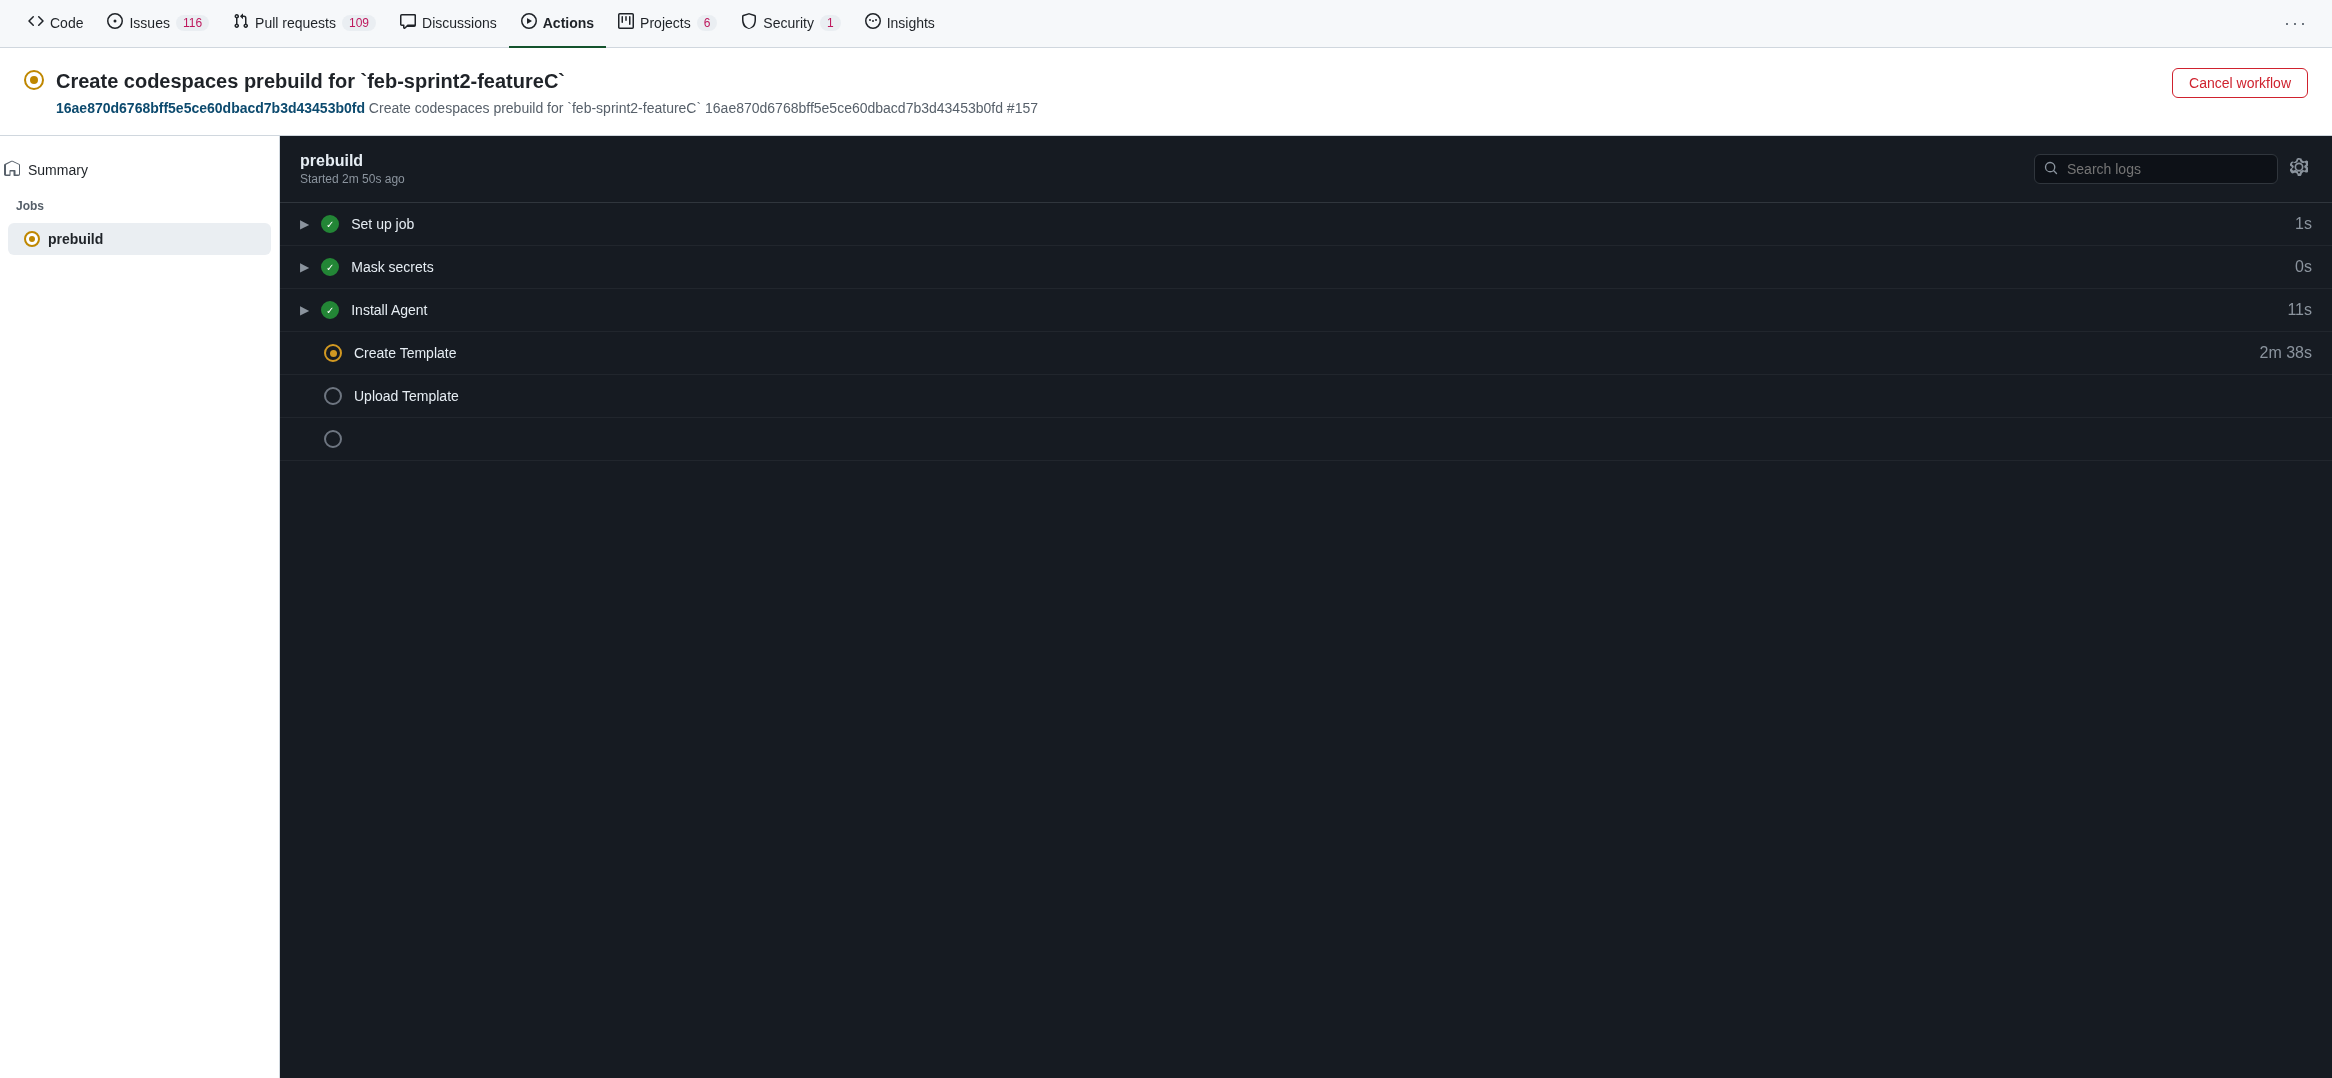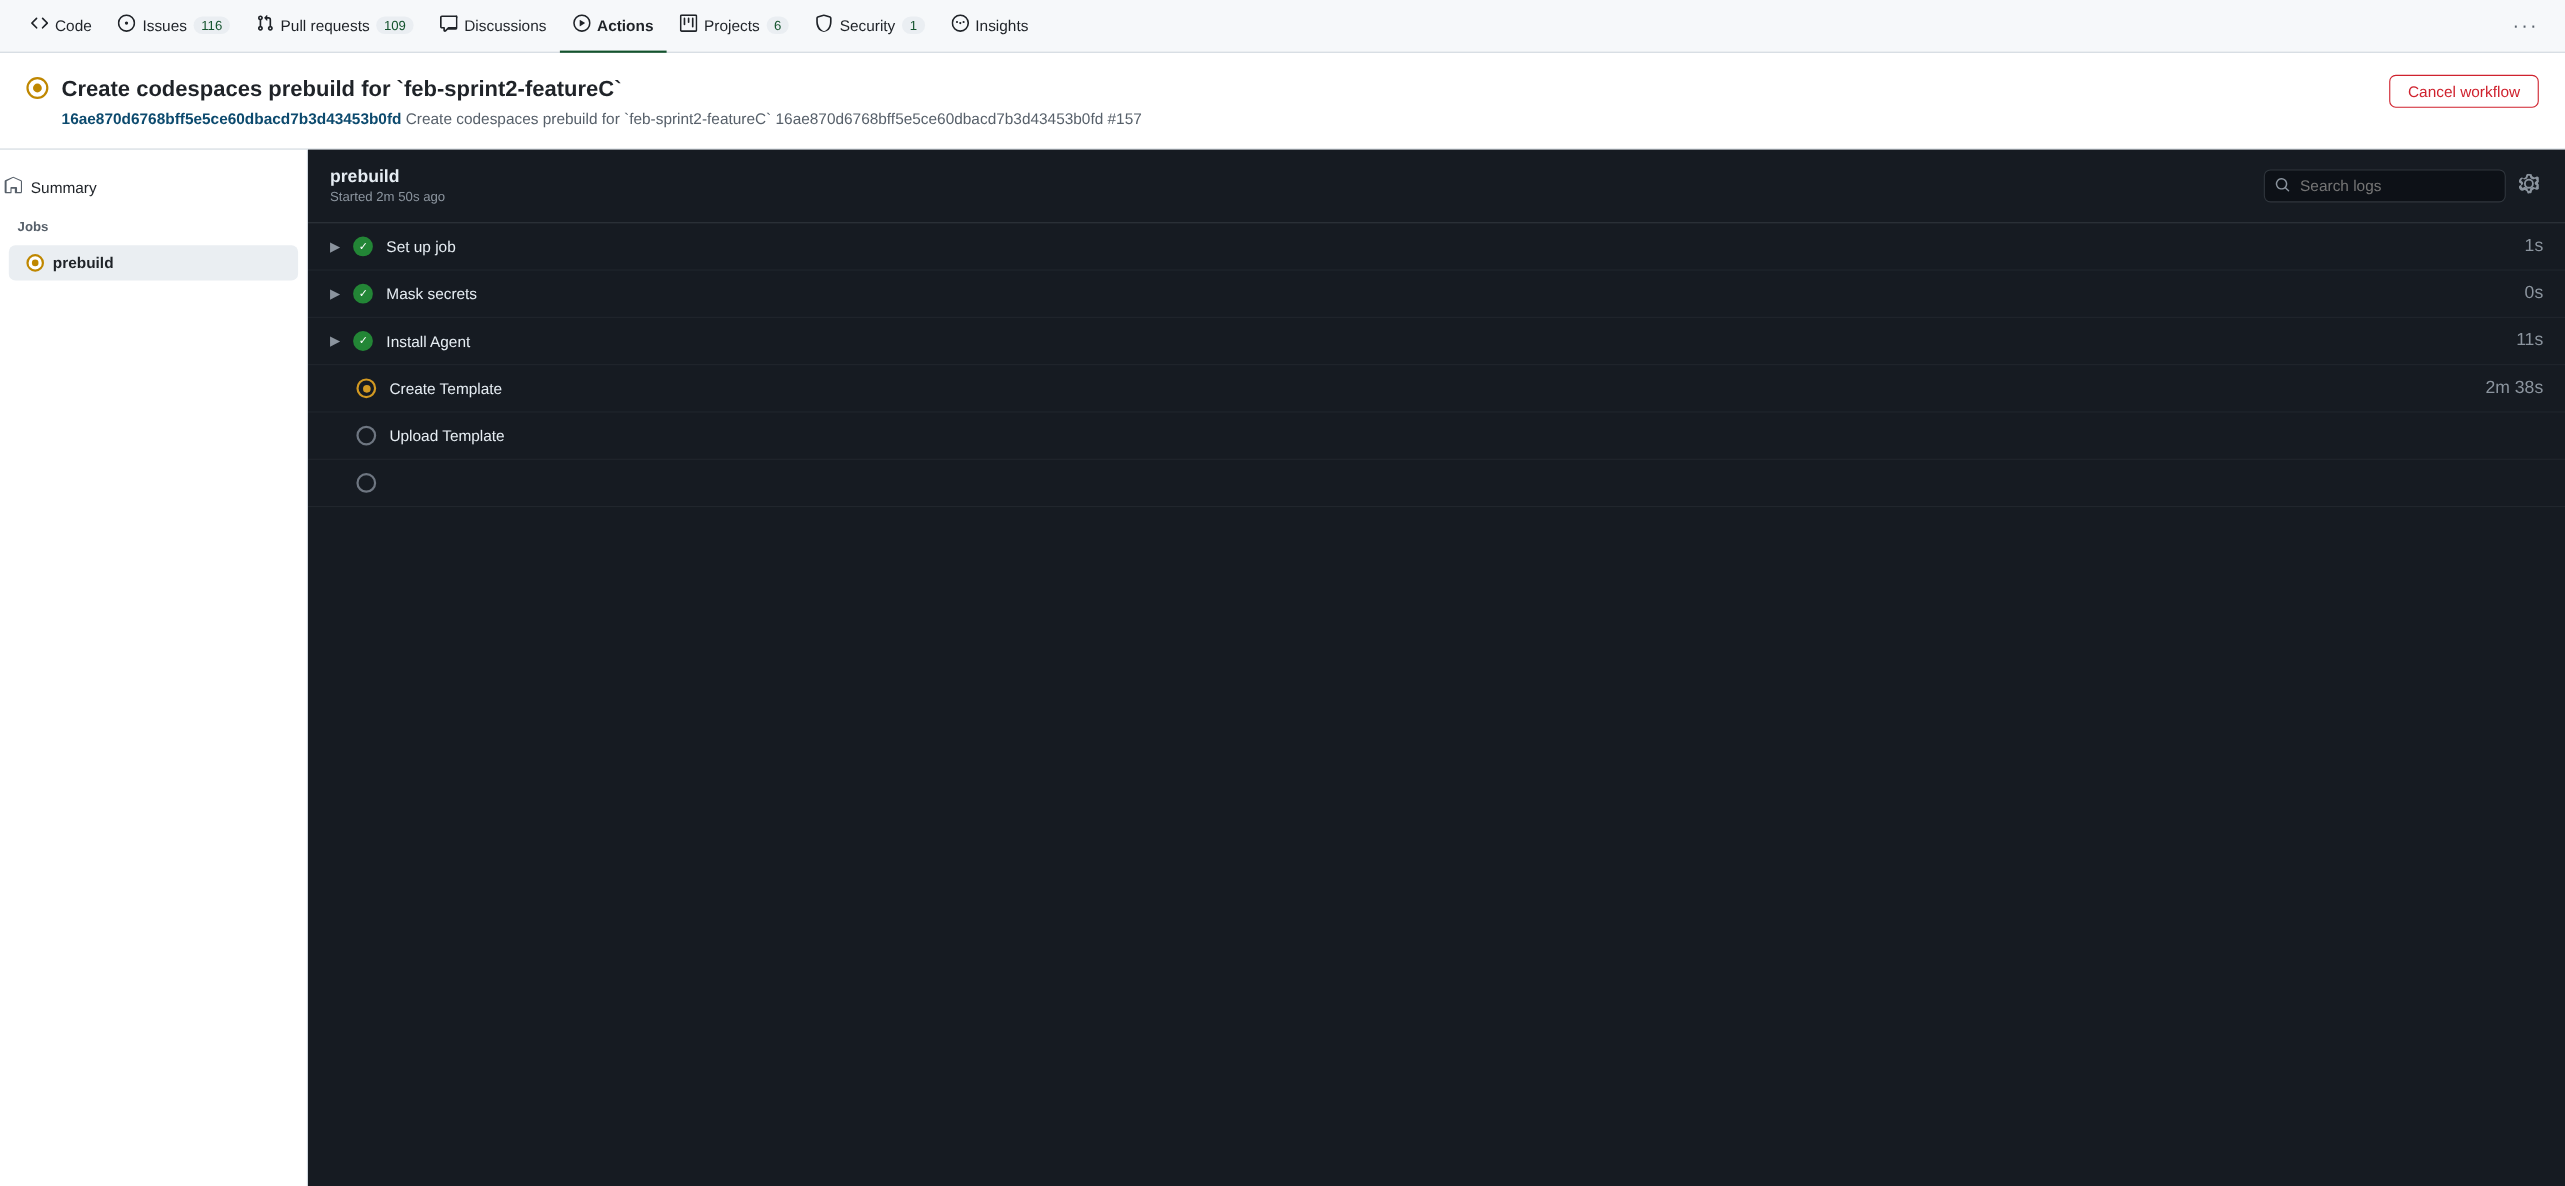--- a/index.html
+++ b/index.html
@@ -35,21 +35,21 @@
     .nav-item.active {
       color: #1f2328;
       border-bottom: 2px solid #14532d;
       font-weight: 600;
     }
     .nav-badge {
       background: #eaeef2;
       border-radius: 20px;
       padding: 1px 7px;
       font-size: 12px;
-      color: #14532d;
+      color: #be185d;
       font-weight: 500;
       text-align: right;
     }
     .nav-spacer { flex: 1; }
     .nav-more {
       padding: 8px;
       cursor: pointer;
       color: #57606a;
       font-size: 18px;
       letter-spacing: 2px;
@@ -230,21 +230,21 @@
       align-items: center;
       gap: 8px;
     }
     .search-logs-input {
       background: #0d1117;
       border: 1px solid #30363d;
       border-radius: 6px;
       color: #8b949e;
       padding: 6px 12px 6px 32px;
       font-size: 14px;
-      width: 220px;
+      width: 244px;
       outline: none;
     }
     .search-logs-wrapper {
       position: relative;
       display: flex;
       align-items: center;
     }
     .search-icon-log {
       position: absolute;
       left: 10px;

